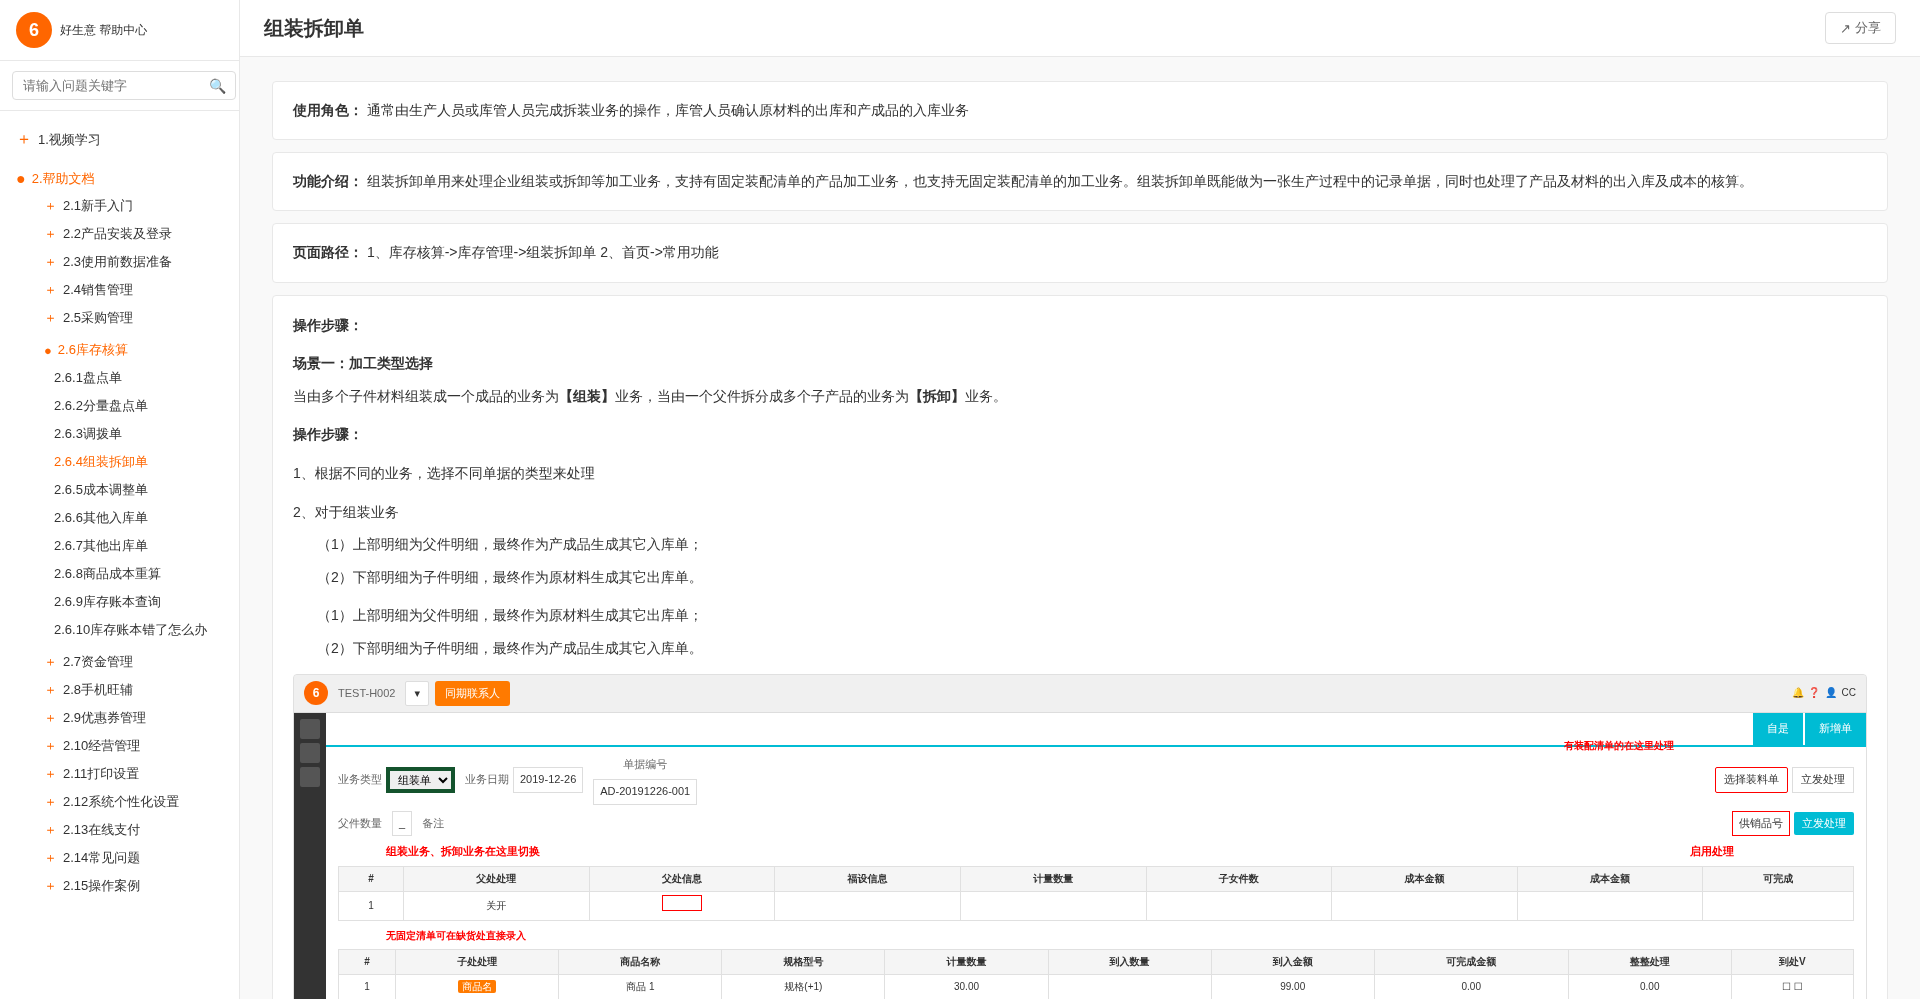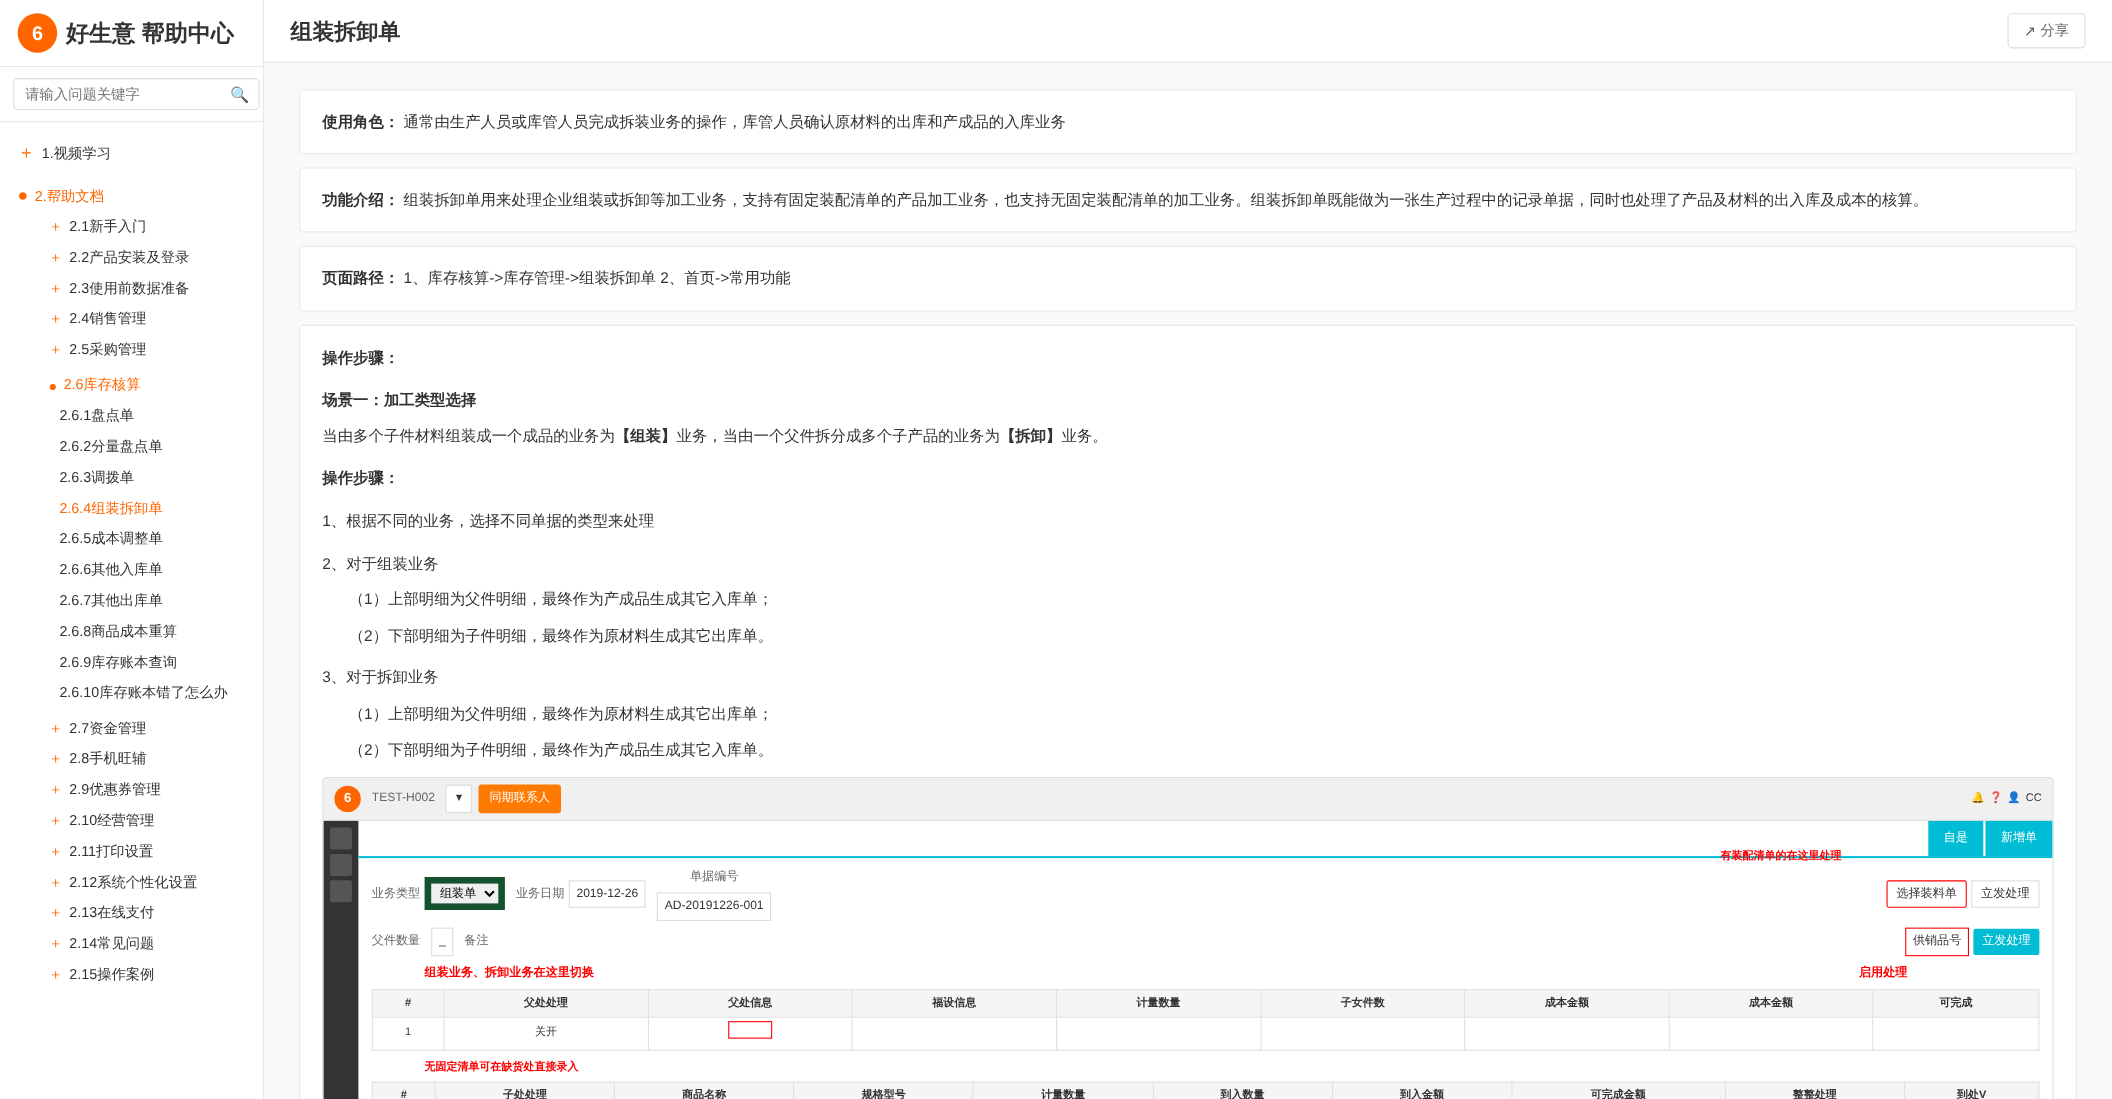--- a/index.html
+++ b/index.html
@@ -2,21 +2,21 @@
 <html><head>
   <meta charset="utf-8">
   <style>
     * { box-sizing: border-box; margin: 0; padding: 0; }
     body { font-family: 'Microsoft YaHei', 'PingFang SC', Arial, sans-serif; font-size: 14px; color: #333; background: #f5f5f5; display: flex; height: 100vh; overflow: hidden; }
 
     
     .sidebar { width: 240px; background: #fff; border-right: 1px solid #e8e8e8; display: flex; flex-direction: column; overflow: hidden; flex-shrink: 0; }
     .sidebar-header { padding: 12px 16px; border-bottom: 1px solid #e8e8e8; display: flex; align-items: center; gap: 8px; }
     .logo-circle { width: 36px; height: 36px; background: #ff6600; border-radius: 50%; display: flex; align-items: center; justify-content: center; color: #fff; font-size: 18px; font-weight: bold; flex-shrink: 0; }
-    .logo-text { font-size: 21px; font-weight: bold; color: #333; }
+    .logo-text { font-size: 12px; font-weight: normal; color: #333; }
     .search-box { padding: 10px 12px; border-bottom: 1px solid #e8e8e8; display: flex; align-items: center; }
     .search-input { flex: 1; border: 1px solid #ddd; border-radius: 4px; padding: 6px 30px 6px 10px; font-size: 13px; color: #999; outline: none; }
     .search-icon-btn { margin-left: -26px; background: none; border: none; cursor: pointer; color: #999; font-size: 14px; }
     .sidebar-nav { flex: 1; overflow-y: auto; padding: 8px 0; }
     .nav-section { padding: 6px 16px; }
     .nav-section-title { display: flex; align-items: center; gap: 6px; cursor: pointer; padding: 4px 0; color: #333; font-size: 13px; }
     .nav-section-title .plus-icon { color: #ff6600; font-size: 16px; }
     .nav-section-title .minus-icon { color: #ff6600; font-size: 16px; }
     .nav-section-title.active { color: #ff6600; }
     .nav-sub { padding-left: 20px; }
@@ -234,21 +234,20 @@
       </div>
       <div class="content-block">
         <p>1、根据不同的业务，选择不同单据的类型来处理</p>
       </div>
       <div class="content-block">
         <p>2、对于组装业务</p>
         <p class="indent-1">（1）上部明细为父件明细，最终作为产成品生成其它入库单；</p>
         <p class="indent-1">（2）下部明细为子件明细，最终作为原材料生成其它出库单。</p>
       </div>
       <div class="content-block">
-        <p>3、对于拆卸业务</p>
         <p class="indent-1">（1）上部明细为父件明细，最终作为原材料生成其它出库单；</p>
         <p class="indent-1">（2）下部明细为子件明细，最终作为产成品生成其它入库单。</p>
       </div>
 
       <div class="screenshot-container">
         <div style="background:#f0f0f0; padding: 6px 10px; display:flex; align-items:center; gap:10px; border-bottom:1px solid #ddd;">
 
           <div style="width:24px;height:24px;background:#ff6600;border-radius:50%;display:flex;align-items:center;justify-content:center;color:#fff;font-size:12px;font-weight:bold;">6</div>
           <span style="font-size:11px;color:#666;">TEST-H002</span>
           <div style="flex:1;display:flex;align-items:center;gap:6px;">
@@ -274,21 +273,21 @@
 
             <div style="display:flex;border-bottom:2px solid #00bcd4;background:#fff;justify-content:flex-end;">
               <div style="padding:6px 14px;font-size:11px;background:#00bcd4;color:#fff;cursor:pointer;">自是</div>
               <div style="padding:6px 14px;font-size:11px;background:#00bcd4;color:#fff;cursor:pointer;margin-left:2px;">新增单</div>
             </div>
 
             <div style="background:#fff;padding:8px 12px;">
               <div style="display:flex;align-items:center;gap:10px;margin-bottom:6px;flex-wrap:wrap;position:relative;">
                 <div style="display:flex;align-items:center;gap:4px;">
                   <span style="font-size:11px;color:#666;">业务类型</span>
-                  <select style="border:6px solid #14532d;padding:2px 4px;font-size:11px;">
+                  <select style="border:4px solid #14532d;padding:2px 4px;font-size:11px;">
                     <option>组装单</option>
                     <option>拆卸单</option>
                   </select>
                 </div>
                 <div style="display:flex;align-items:center;gap:4px;">
                   <span style="font-size:11px;color:#666;">业务日期</span>
                   <span style="font-size:11px;border:1px solid #ddd;padding:2px 6px;background:#fff;">2019-12-26</span>
                 </div>
                 <div style="display:flex;align-items:center;gap:4px;flex-direction:column;">
                   <span style="font-size:11px;color:#666;">单据编号</span>

